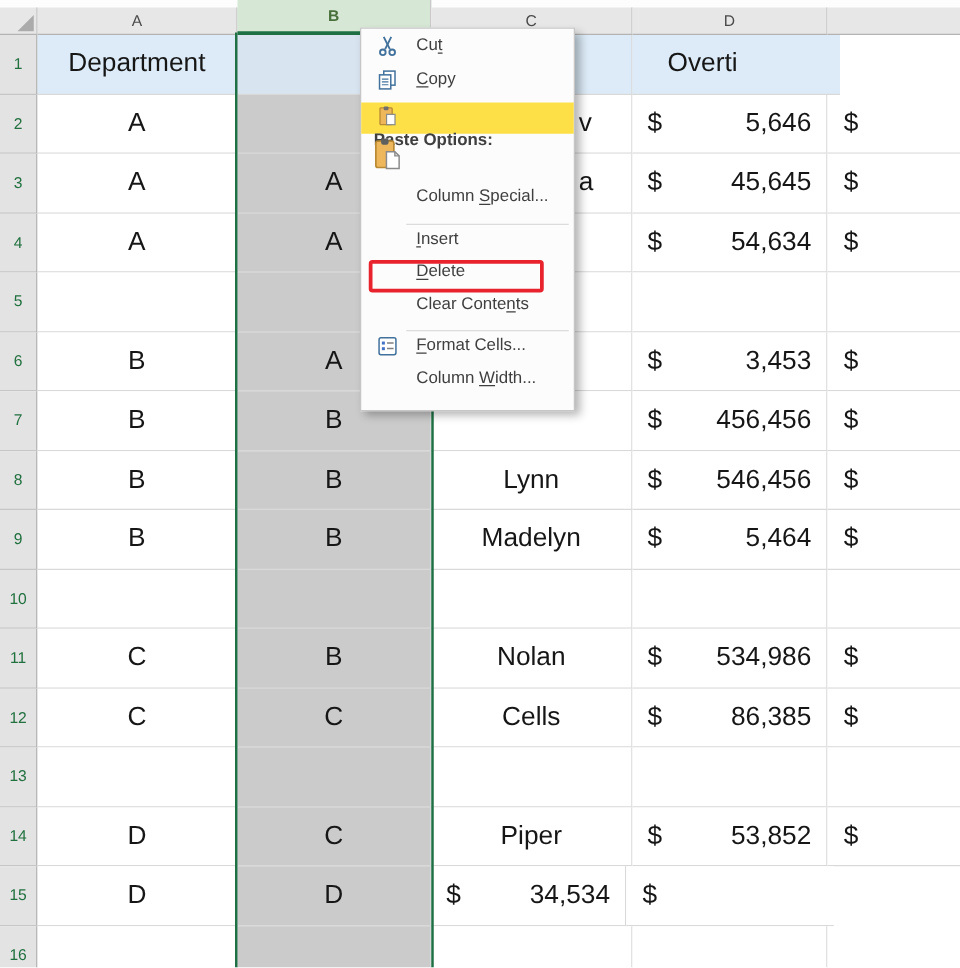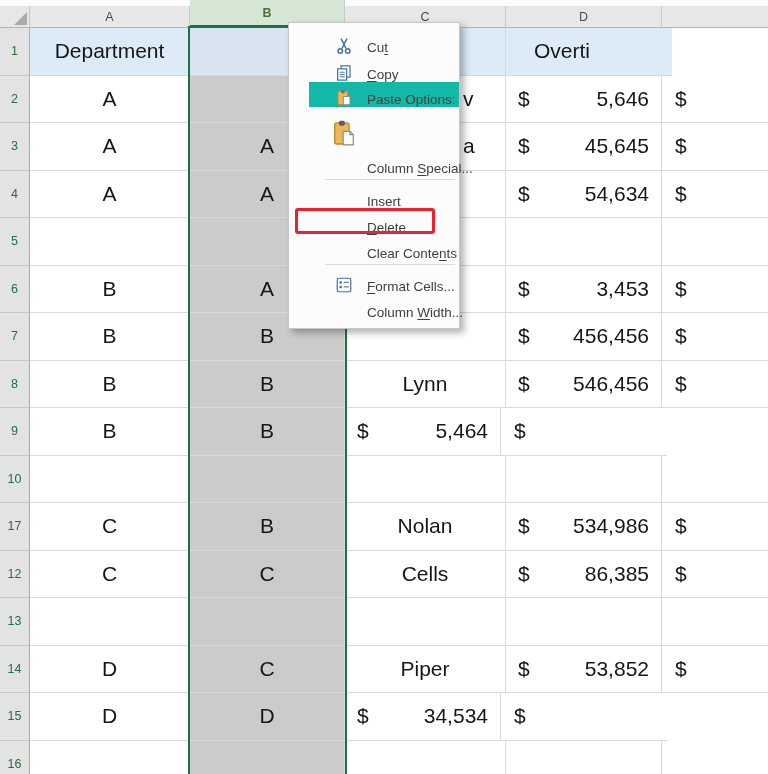--- a/index.html
+++ b/index.html
@@ -44,29 +44,29 @@
 
   
   .col-b-outline{position:absolute;left:188px;top:26px;width:159px;height:748px;
         border-left:2px solid #1F7145;border-right:2px solid #1F7145;box-sizing:border-box;
         pointer-events:none;z-index:4;}
 
   
   .menu{position:absolute;left:288px;top:22px;width:172px;box-sizing:border-box;z-index:10;
         background:#FCFCFC;border:1px solid #C6C6C6;box-shadow:4px 4px 7px rgba(0,0,0,.30);
         padding:5px 0 8px 0;font-size:13.5px;color:#3F3F3F;}
-  .mi{height:26px;display:flex;align-items:flex-end;padding-left:24px;box-sizing:border-box;
-      position:relative;cursor:default;margin-left:20px;}
+  .mi{height:26px;display:flex;align-items:flex-start;padding-left:10px;box-sizing:border-box;
+      position:relative;cursor:default;}
   .mi .micon{width:22px;flex:0 0 22px;margin-right:12px;display:flex;align-items:center;
       justify-content:center;}
   .mi .mlabel{white-space:nowrap;}
   .mi .key{text-decoration:underline;text-underline-offset:2px;}
   .mi.h27{height:27px;}
   .mi.h28{height:28px;}
-  .mi.band{height:25px;background:#14b8a6;font-weight:normal;}
+  .mi.band{height:25px;background:#fde047;font-weight:bold;flex-direction:column;}
   .mi.pbtn{height:42px;}
   .msep{height:1px;background:#DCDCDC;margin:3px 4px 3px 36px;}
   .red-box{position:absolute;left:6px;top:185px;width:140px;height:26px;box-sizing:border-box;
       border:3px solid #E8232D;border-radius:3px;pointer-events:none;z-index:3;}
 </style>
 </head>
 <body>
 
 <div class="stage">
 
@@ -160,36 +160,37 @@
         <div class="cell cd">
           <span>$</span>
           <span>546,456</span>
         </div>
         <div class="cell ce">$</div>
       </div>
       <div class="srow">
         <div class="cell rh">9</div>
         <div class="cell ca">B</div>
         <div class="cell cb">B</div>
+        <div class="cell cc">Madelyn</div>
         <div class="cell cd">
           <span>$</span>
           <span>5,464</span>
         </div>
         <div class="cell ce">$</div>
       </div>
       <div class="srow">
         <div class="cell rh">10</div>
         <div class="cell ca"></div>
         <div class="cell cb"></div>
         <div class="cell cc"></div>
         <div class="cell cd"></div>
         <div class="cell ce"></div>
       </div>
       <div class="srow">
-        <div class="cell rh">17</div>
+        <div class="cell rh">11</div>
         <div class="cell ca">C</div>
         <div class="cell cb">B</div>
         <div class="cell cc">Nolan</div>
         <div class="cell cd">
           <span>$</span>
           <span>534,986</span>
         </div>
         <div class="cell ce">$</div>
       </div>
       <div class="srow">

